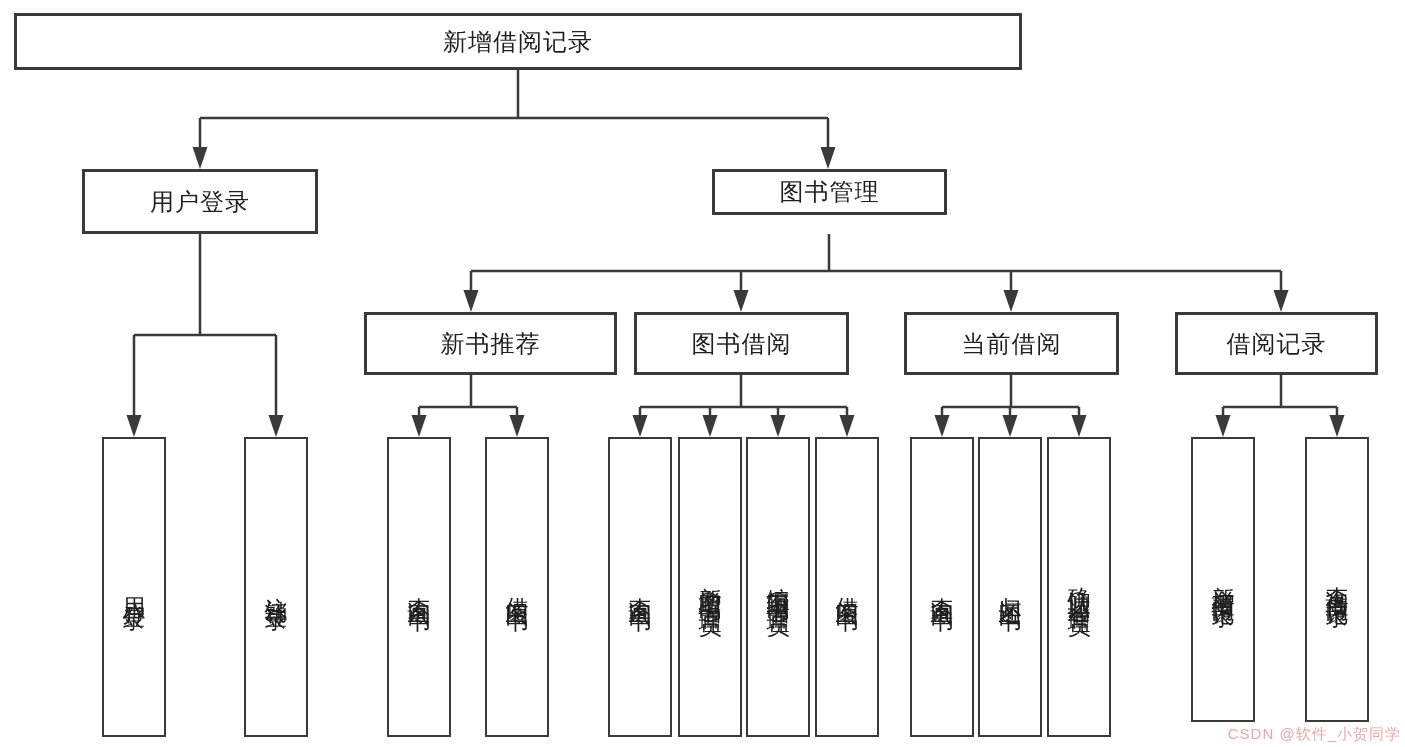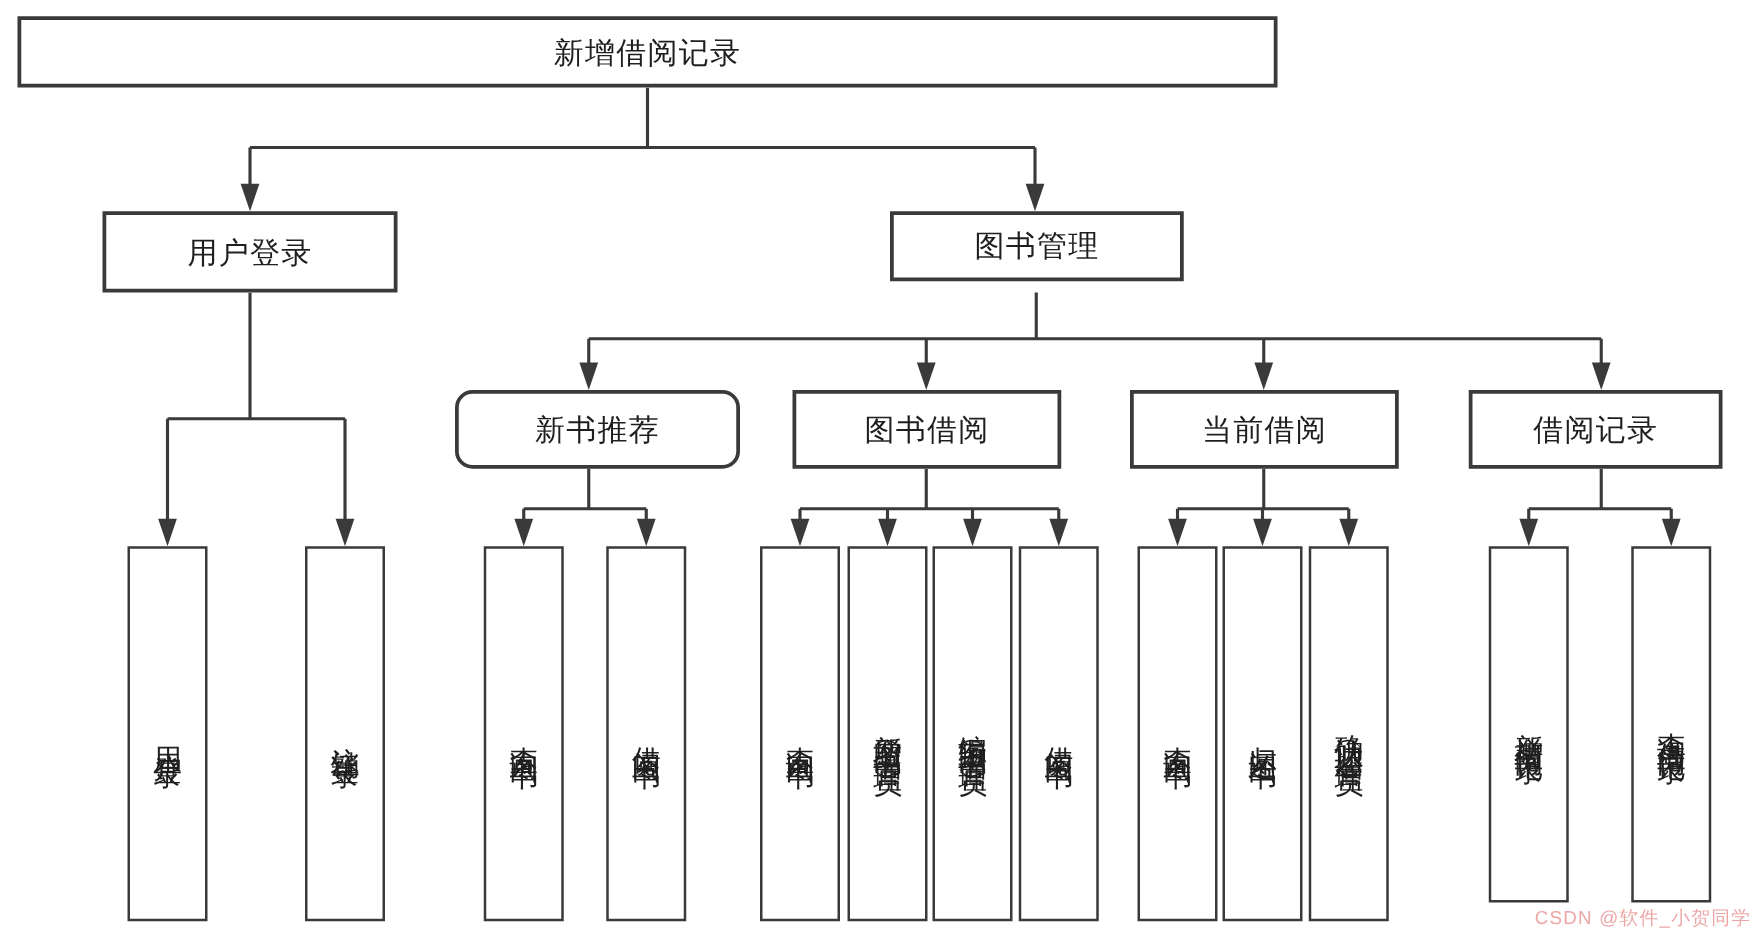--- a/index.html
+++ b/index.html
@@ -31,22 +31,22 @@
     writing-mode: vertical-rl;
     text-orientation: mixed;
     font-size: 23px;
     letter-spacing: 4px;
     line-height: 1;
     white-space: normal;
   }
   
   .n-root           { left: 14px;  top: 13px;  width: 1008px; height: 57px; }
   .n-user-login     { left: 82px;  top: 169px; width: 236px;  height: 65px; }
-  .n-book-mgmt      { left: 712px; top: 169px; width: 235px;  height: 56px; }
-  .n-new-book       { left: 364px; top: 312px; width: 228px;  height: 63px; border-radius: 14px; }
+  .n-book-mgmt      { left: 712px; top: 169px; width: 235px;  height: 46px; }
+  .n-new-book       { left: 364px; top: 312px; width: 253px;  height: 63px; }
   .n-book-borrow    { left: 634px; top: 312px; width: 215px;  height: 63px; }
   .n-current-borrow { left: 904px; top: 312px; width: 215px;  height: 63px; }
   .n-borrow-record  { left: 1175px;top: 312px; width: 203px;  height: 63px; }
   .leaf             { top: 437px;  width: 64px; height: 300px; border-width: 2.5px; }
   .n-leaf-1  { left: 102px; }
   .n-leaf-2  { left: 244px; }
   .n-leaf-3  { left: 387px; }
   .n-leaf-4  { left: 485px; }
   .n-leaf-5  { left: 608px; }
   .n-leaf-6  { left: 678px; }

